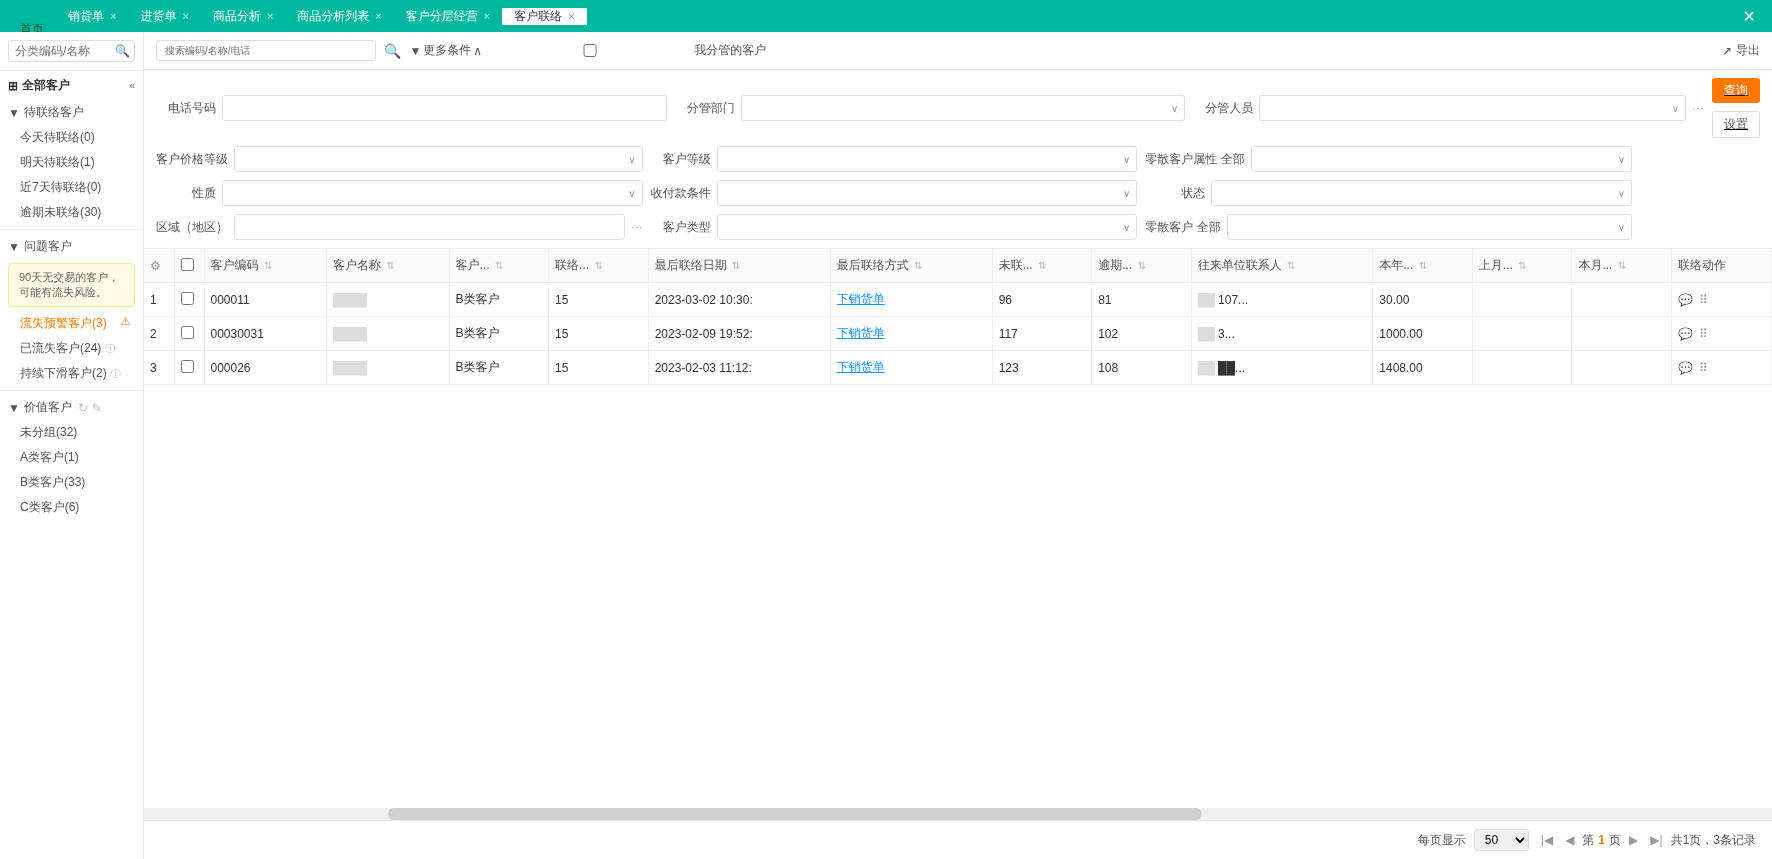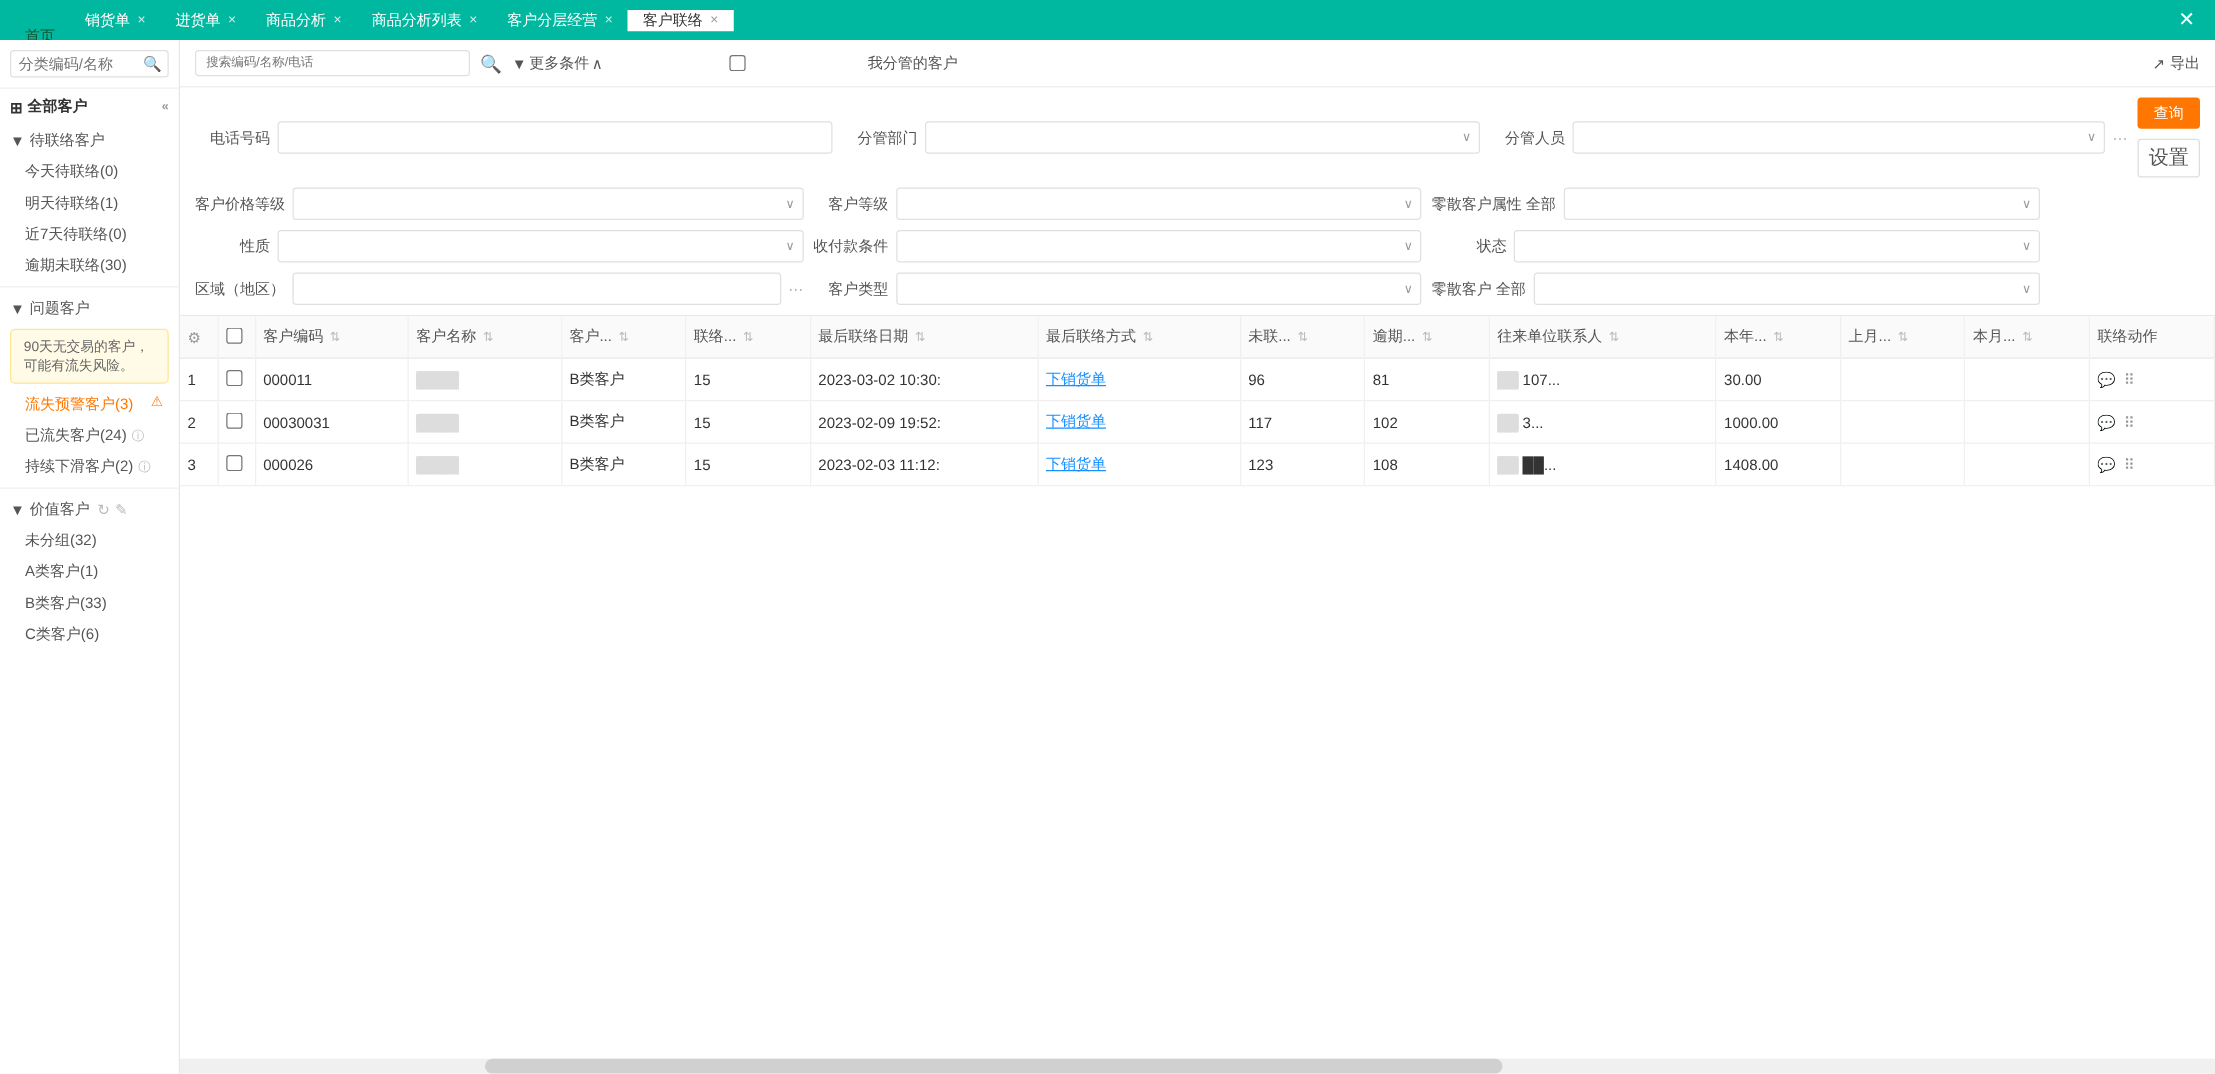--- a/index.html
+++ b/index.html
@@ -248,27 +248,28 @@
       cursor: pointer;
       font-size: 12px;
     }
     .settings-btn {
       background: white;
       color: #555;
       border: 1px solid #ddd;
       border-radius: 3px;
       padding: 4px 8px;
       cursor: pointer;
-      font-size: 16px;
+      font-size: 12px;
       margin-top: 4px;
     }
     .btn-group {
       display: flex;
       flex-direction: column;
       gap: 4px;
+      text-decoration: underline;
     }
 
     
     .table-container {
       flex: 1;
       overflow: auto;
       background: white;
     }
     table {
       width: 100%;
@@ -649,15 +650,32 @@
       </td>
     </tr>
           </tbody>
       </table>
     </div>
 
     <div class="scroll-track">
       <div class="scroll-thumb"></div>
     </div>
 
+    <div class="table-footer">
+      <span class="footer-label">每页显示</span>
+      <select class="footer-select">
+        <option>50</option>
+        <option>100</option>
+      </select>
+      <div class="footer-pager">
+        <span class="page-btn">|◀</span>
+        <span class="page-btn">◀</span>
+        <span>第</span>
+        <span class="page-num">1</span>
+        <span>页</span>
+        <span class="page-btn">▶</span>
+        <span class="page-btn">▶|</span>
+        <span>共1页，3条记录</span>
+      </div>
+    </div>
 
   </div>
 </div>
 
 </body></html>

